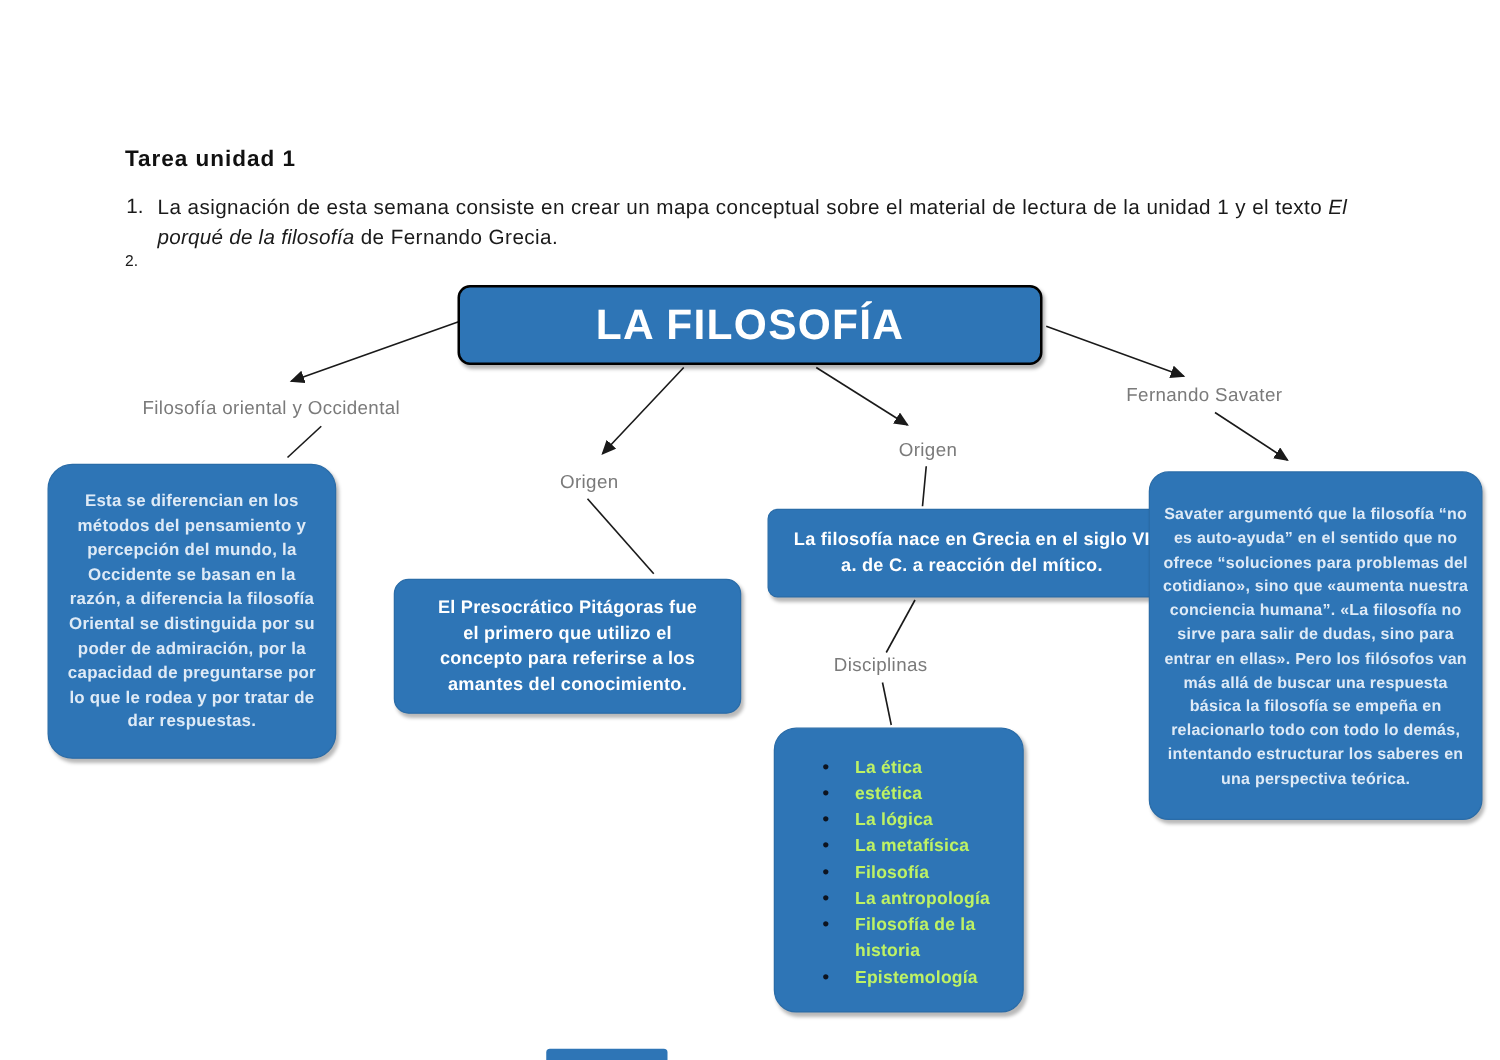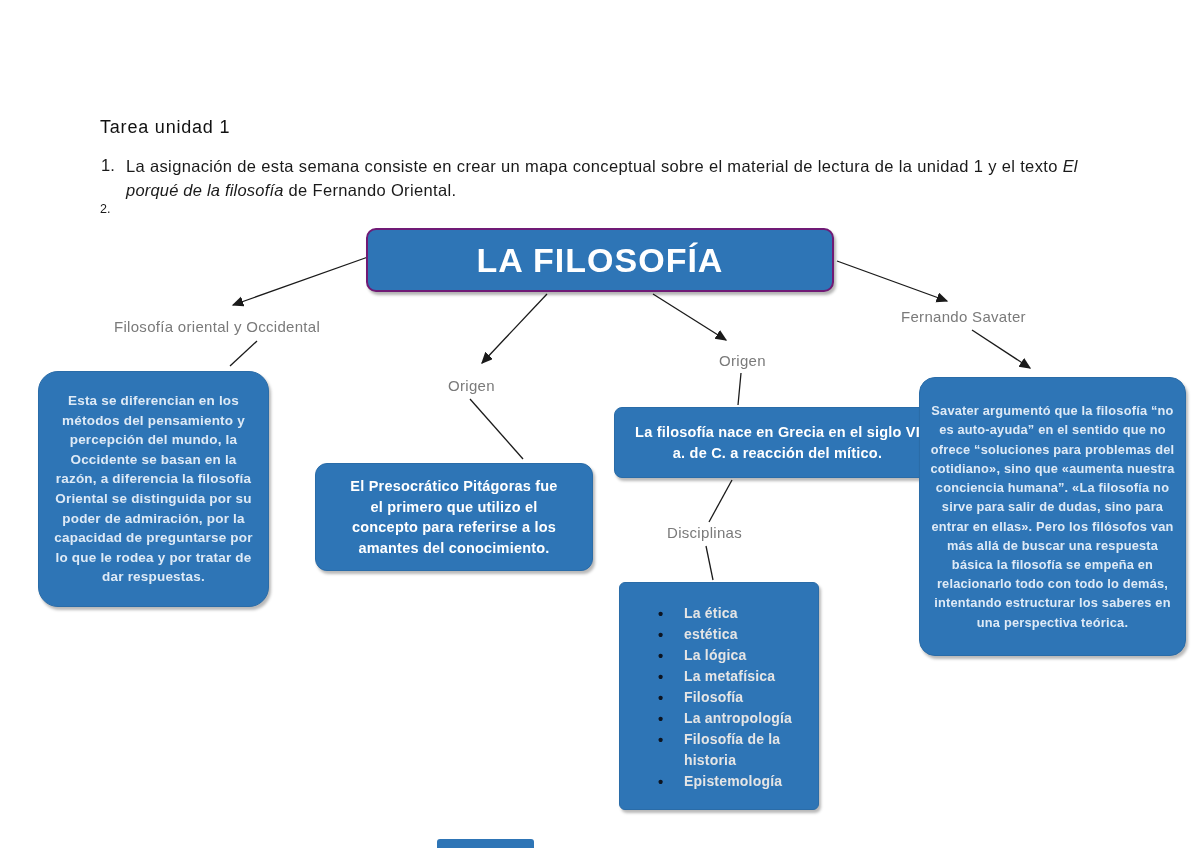--- a/index.html
+++ b/index.html
@@ -2,38 +2,38 @@
 <html><head>
 <meta charset="utf-8">
 <style>
   html,body{margin:0;padding:0;background:#ffffff;}
   .page{
     position:relative;width:1200px;height:848px;background:#ffffff;overflow:hidden;
     font-family:"Liberation Sans", sans-serif;color:#1a1a1a;
   }
   
   .doc-heading{
-    position:absolute;left:100px;top:117px;font-size:18px;font-weight:normal;
+    position:absolute;left:100px;top:117px;font-size:18px;font-weight:bold;
     letter-spacing:0.8px;color:#111;
   }
   .list-number{position:absolute;font-size:16.5px;color:#1a1a1a;}
   .n1{left:101px;top:156px;}
   .n2{left:100px;top:202px;font-size:12.5px;}
   .list-text{
     position:absolute;left:126px;top:155px;width:962px;
     font-size:16.5px;line-height:23.5px;letter-spacing:0.35px;color:#1a1a1a;
   }
   .list-text i{letter-spacing:0.2px;}
   
   .connectors{position:absolute;left:0;top:0;width:1200px;height:848px;}
   .connectors line{stroke:#1a1a1a;stroke-width:1.3;}
   
   .map-title{
     position:absolute;left:366px;top:228px;width:468px;height:64px;
-    background:#2E75B6;border:2px solid #701a75;border-radius:10px;
+    background:#2E75B6;border:2px solid #000000;border-radius:10px;
     box-shadow:2px 3px 3px rgba(0,0,0,0.30);
     display:flex;align-items:center;justify-content:center;
     color:#ffffff;font-size:34px;font-weight:bold;letter-spacing:1px;box-sizing:border-box;
   }
   .map-label{
     position:absolute;font-size:15px;color:#7a7a7a;letter-spacing:0.3px;white-space:nowrap;
   }
   .lbl-oriental{left:114px;top:318px;}
   .lbl-origen-mid{left:448px;top:377px;}
   .lbl-origen-center{left:719px;top:352px;}
@@ -51,22 +51,22 @@
   }
   .box-pitagoras{
     left:315px;top:463px;width:278px;height:108px;border-radius:12px;
     color:#ffffff;font-size:14.5px;line-height:20.5px;padding:8px 28px;letter-spacing:0.2px;
   }
   .box-grecia{
     left:614px;top:407px;width:327px;height:71px;border-radius:8px;
     color:#ffffff;font-size:14.5px;line-height:21px;padding:6px 12px;letter-spacing:0.2px;
   }
   .box-disciplinas{
-    left:619px;top:582px;width:200px;height:228px;border-radius:6px;
-    color:#e5e5e5;font-size:14px;align-items:flex-start;justify-content:flex-start;
+    left:619px;top:582px;width:200px;height:228px;border-radius:18px;
+    color:#bef264;font-size:14px;align-items:flex-start;justify-content:flex-start;
     text-align:left;padding:20px 10px 10px 0;
   }
   .box-disciplinas ul{list-style:none;margin:0;padding:0;width:100%;}
   .box-disciplinas li{
     position:relative;padding-left:64px;line-height:21px;letter-spacing:0.2px;
   }
   .box-disciplinas li::before{
     content:"\2022";position:absolute;left:38px;top:0;color:#0d1420;font-size:15px;
   }
   .box-savater{
@@ -78,21 +78,21 @@
     background:#2E75B6;border-radius:3px 3px 0 0;
   }
 </style>
 </head>
 <body>
 
 <div class="page">
 
   <div class="doc-heading">Tarea unidad 1</div>
   <span class="list-number n1">1.</span>
-  <div class="list-text"><span>La asignación de esta semana consiste en crear un mapa conceptual sobre el material de lectura de la unidad 1 y el texto </span><i>El porqué de la filosofía</i><span> de Fernando Oriental.</span></div>
+  <div class="list-text"><span>La asignación de esta semana consiste en crear un mapa conceptual sobre el material de lectura de la unidad 1 y el texto </span><i>El porqué de la filosofía</i><span> de Fernando Grecia.</span></div>
   <span class="list-number n2">2.</span>
 
   <svg class="connectors" viewBox="0 0 1200 848" xmlns="http://www.w3.org/2000/svg">
     <defs>
       <marker id="arrow" markerWidth="10" markerHeight="9" refX="8" refY="4" orient="auto">
         <path d="M0,0 L9,4 L0,8 z" fill="#1a1a1a"></path>
       </marker>
     </defs>
     <line x1="368" y1="257" x2="233" y2="305" marker-end="url(#arrow)"></line>
     <line x1="547" y1="294" x2="482" y2="363" marker-end="url(#arrow)"></line>

